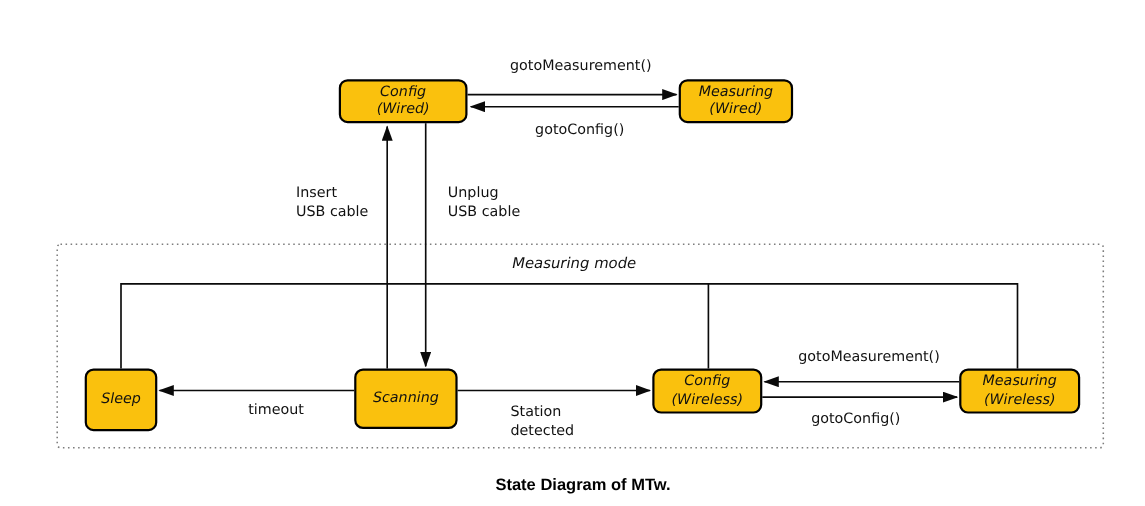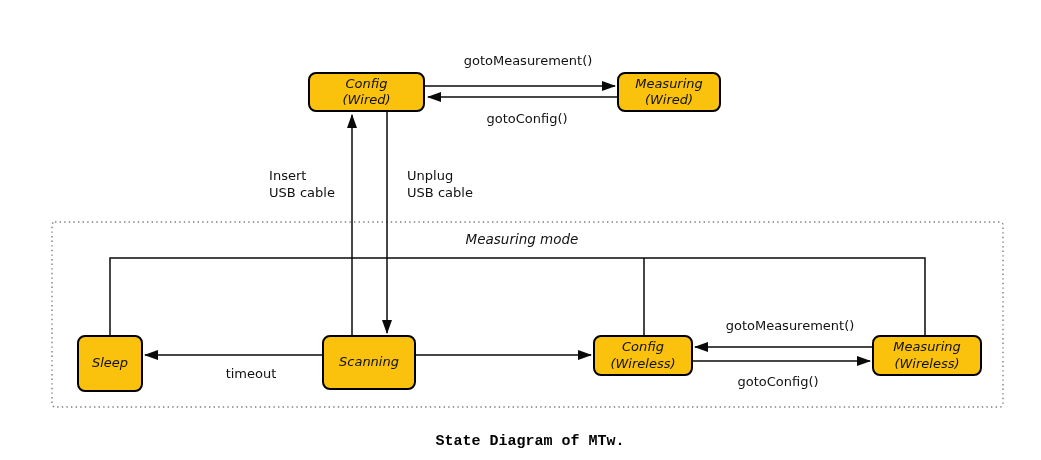--- a/index.html
+++ b/index.html
@@ -27,21 +27,21 @@
     font-style:italic;
   }
   .lbl {
     position:absolute; transform:translate(-50%,-50%);
     font-size:13px; line-height:1.3; text-align:left;
     white-space:pre-line;
   }
   .lbl.italic { font-style:italic; font-size:13.5px; }
   .caption {
     position:absolute; transform:translate(-50%,-50%);
-    font-family:Liberation Mono, monospace;
+    font-family:Liberation Sans, sans-serif;
     font-weight:bold; font-size:15px; color:#000; white-space:nowrap;
   }
 </style>
 </head>
 <body>
 
 <div class="canvas">
 
   <svg class="lines" viewBox="0 0 1041 460">
     <defs>
@@ -81,17 +81,19 @@
 (Wireless)</div>
 
   <div class="lbl" style="left:528px; top:61px;">gotoMeasurement()</div>
   <div class="lbl" style="left:527px; top:119px;">gotoConfig()</div>
   <div class="lbl" style="left:302px; top:185px;">Insert
 USB cable</div>
   <div class="lbl" style="left:440px; top:185px;">Unplug
 USB cable</div>
   <div class="lbl italic" style="left:522px; top:240px;">Measuring mode</div>
   <div class="lbl" style="left:251px; top:374px;">timeout</div>
+  <div class="lbl" style="left:493px; top:384px;">Station
+detected</div>
   <div class="lbl" style="left:790px; top:326px;">gotoMeasurement()</div>
   <div class="lbl" style="left:778px; top:382px;">gotoConfig()</div>
 
   <div class="caption" style="left:530px; top:441px;">State Diagram of MTw.</div>
 </div>
 
 </body></html>

